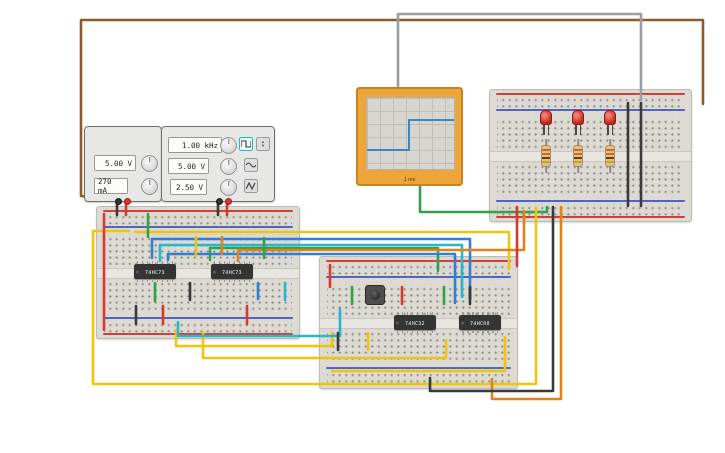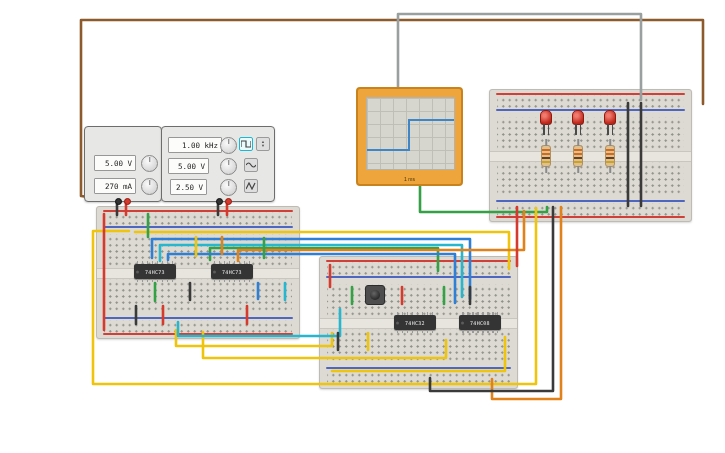--- a/index.html
+++ b/index.html
@@ -204,21 +204,21 @@
   <div class="resistor" style="left:605px;top:145px">
     <i class="band" style="top:3px;background:#d2691e"></i>
       <i class="band" style="top:7px;background:#d2691e"></i>
     <i class="band" style="top:11px;background:#6b3e1f"></i>
       <i class="band" style="top:15px;background:#c9a227"></i>
   </div>
 
   <div class="device" style="left:84px;top:126px;width:76px;height:74px">
     <div class="lcd" style="left:9px;top:28px;width:42px">5.00 V</div>
     <div class="knob" style="left:56px;top:28px"></div>
-    <div class="lcd" style="left:9px;top:51px;width:42px">270 mA</div>
+    <div class="lcd" style="left:9px;top:51px;width:34px">270 mA</div>
     <div class="knob" style="left:56px;top:51px"></div>
     <div class="terminal black" style="left:30px"></div>
     <div class="terminal red" style="left:39px"></div>
   </div>
 
   <div class="device" style="left:161px;top:126px;width:112px;height:74px">
     <div class="lcd" style="left:6px;top:10px;width:54px">1.00 kHz</div>
     <div class="knob" style="left:58px;top:10px"></div>
     <div class="wave-btn active" style="left:77px;top:10px">
       <svg width="10" height="8" viewBox="0 0 10 8">

